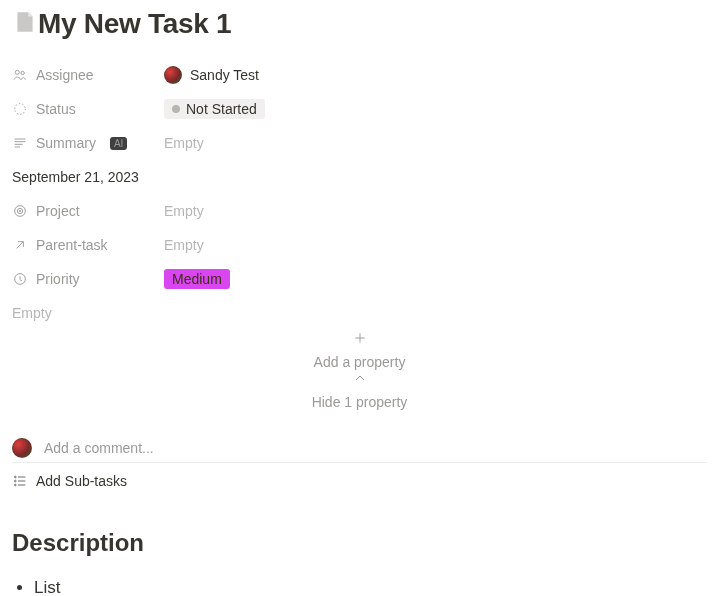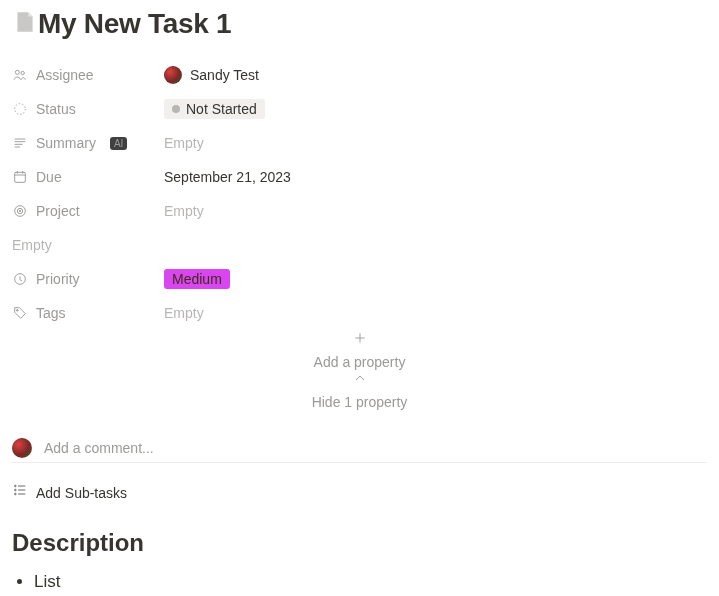--- a/index.html
+++ b/index.html
@@ -97,27 +97,27 @@
     display:flex; align-items:center; gap:12px;
     margin-top:28px; 
   }
   .comment-input {
     color:#9b9a97; font-size:14px; cursor:text;
   }
   hr.divider {
     border:none; border-top:1px solid #ececea; margin:4px 0 10px 0;
   }
   .subtasks-row {
-    display:flex; align-items:flex-end; gap:8px;
+    display:flex; align-items:flex-start; gap:8px;
     font-size:14px; color:#37352f; font-weight:500;
     cursor:pointer; min-height:28px; margin-bottom:28px;
   }
   .subtasks-row .icon svg { width:16px; height:16px; stroke:#6b6a68; fill:none; stroke-width:1.5;}
   .description-heading {
-    font-size:24px; font-weight:700; margin-bottom:12px;
+    font-size:24px; font-weight:700; margin-bottom:18px;
   }
   ul.desc-list { padding-left:22px; }
   ul.desc-list li { font-size:17px; line-height:1.5; }
 </style>
 </head>
 <body>
 
 <div class="title-row">
   <span>
     <svg class="page-icon" viewBox="0 0 24 24">
@@ -172,75 +172,65 @@
             <path d="M4 6h16M4 10h16M4 14h12M4 18h8"></path>
           </svg>
         </span>
       <span>Summary</span>
       <span class="ai-badge">AI</span>
     </div>
     <div class="prop-value empty">Empty</div>
   </div>
 
   <div class="prop-row">
-    <div class="prop-label">
-      <span class="icon">
-          <svg viewBox="0 0 24 24">
-            <rect x="4" y="5" width="16" height="15" rx="2"></rect>
-            <path d="M4 9h16M8 3v4M16 3v4"></path>
-          </svg>
-        </span>
-      <span>Due</span>
-    </div>
     <div class="prop-value">September 21, 2023</div>
   </div>
 
   <div class="prop-row">
     <div class="prop-label">
       <span class="icon">
           <svg viewBox="0 0 24 24">
             <circle cx="12" cy="12" r="8"></circle>
             <circle cx="12" cy="12" r="4"></circle>
             <circle cx="12" cy="12" r="1" fill="#9b9a97"></circle>
           </svg>
         </span>
       <span>Project</span>
     </div>
     <div class="prop-value empty">Empty</div>
   </div>
 
   <div class="prop-row">
+    <div class="prop-label">
+      <span class="icon">
+          <svg viewBox="0 0 24 24">
+            <path d="M7 17L17 7M9 7h8v8"></path>
+          </svg>
+        </span>
+      <span>Parent-task</span>
+    </div>
     <div class="prop-value empty">Empty</div>
   </div>
 
   <div class="prop-row">
     <div class="prop-label">
       <span class="icon">
           <svg viewBox="0 0 24 24">
             <circle cx="12" cy="12" r="8"></circle>
             <path d="M12 8v5l3 2"></path>
           </svg>
         </span>
       <span>Priority</span>
     </div>
     <div class="prop-value">
       <span class="pill-yellow">Medium</span>
     </div>
   </div>
 
   <div class="prop-row">
-    <div class="prop-label">
-      <span class="icon">
-          <svg viewBox="0 0 24 24">
-            <path d="M4 4h7l9 9-7 7-9-9z"></path>
-            <circle cx="8" cy="8" r="1.2" fill="#9b9a97"></circle>
-          </svg>
-        </span>
-      <span>Tags</span>
-    </div>
     <div class="prop-value empty">Empty</div>
   </div>
 
   <div class="action-row">
     <span class="icon">
         <svg viewBox="0 0 24 24">
           <path d="M12 5v14M5 12h14"></path>
         </svg>
       </span>
     <span>Add a property</span>

